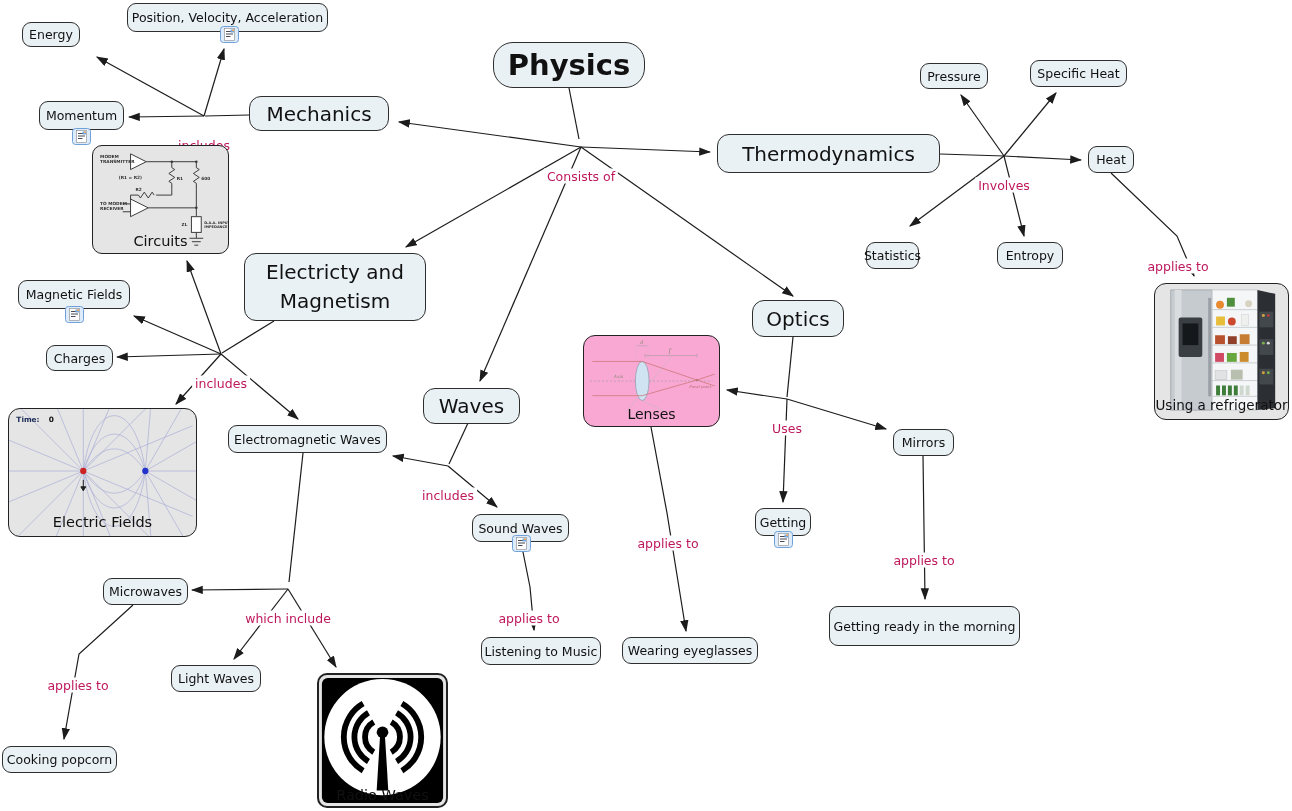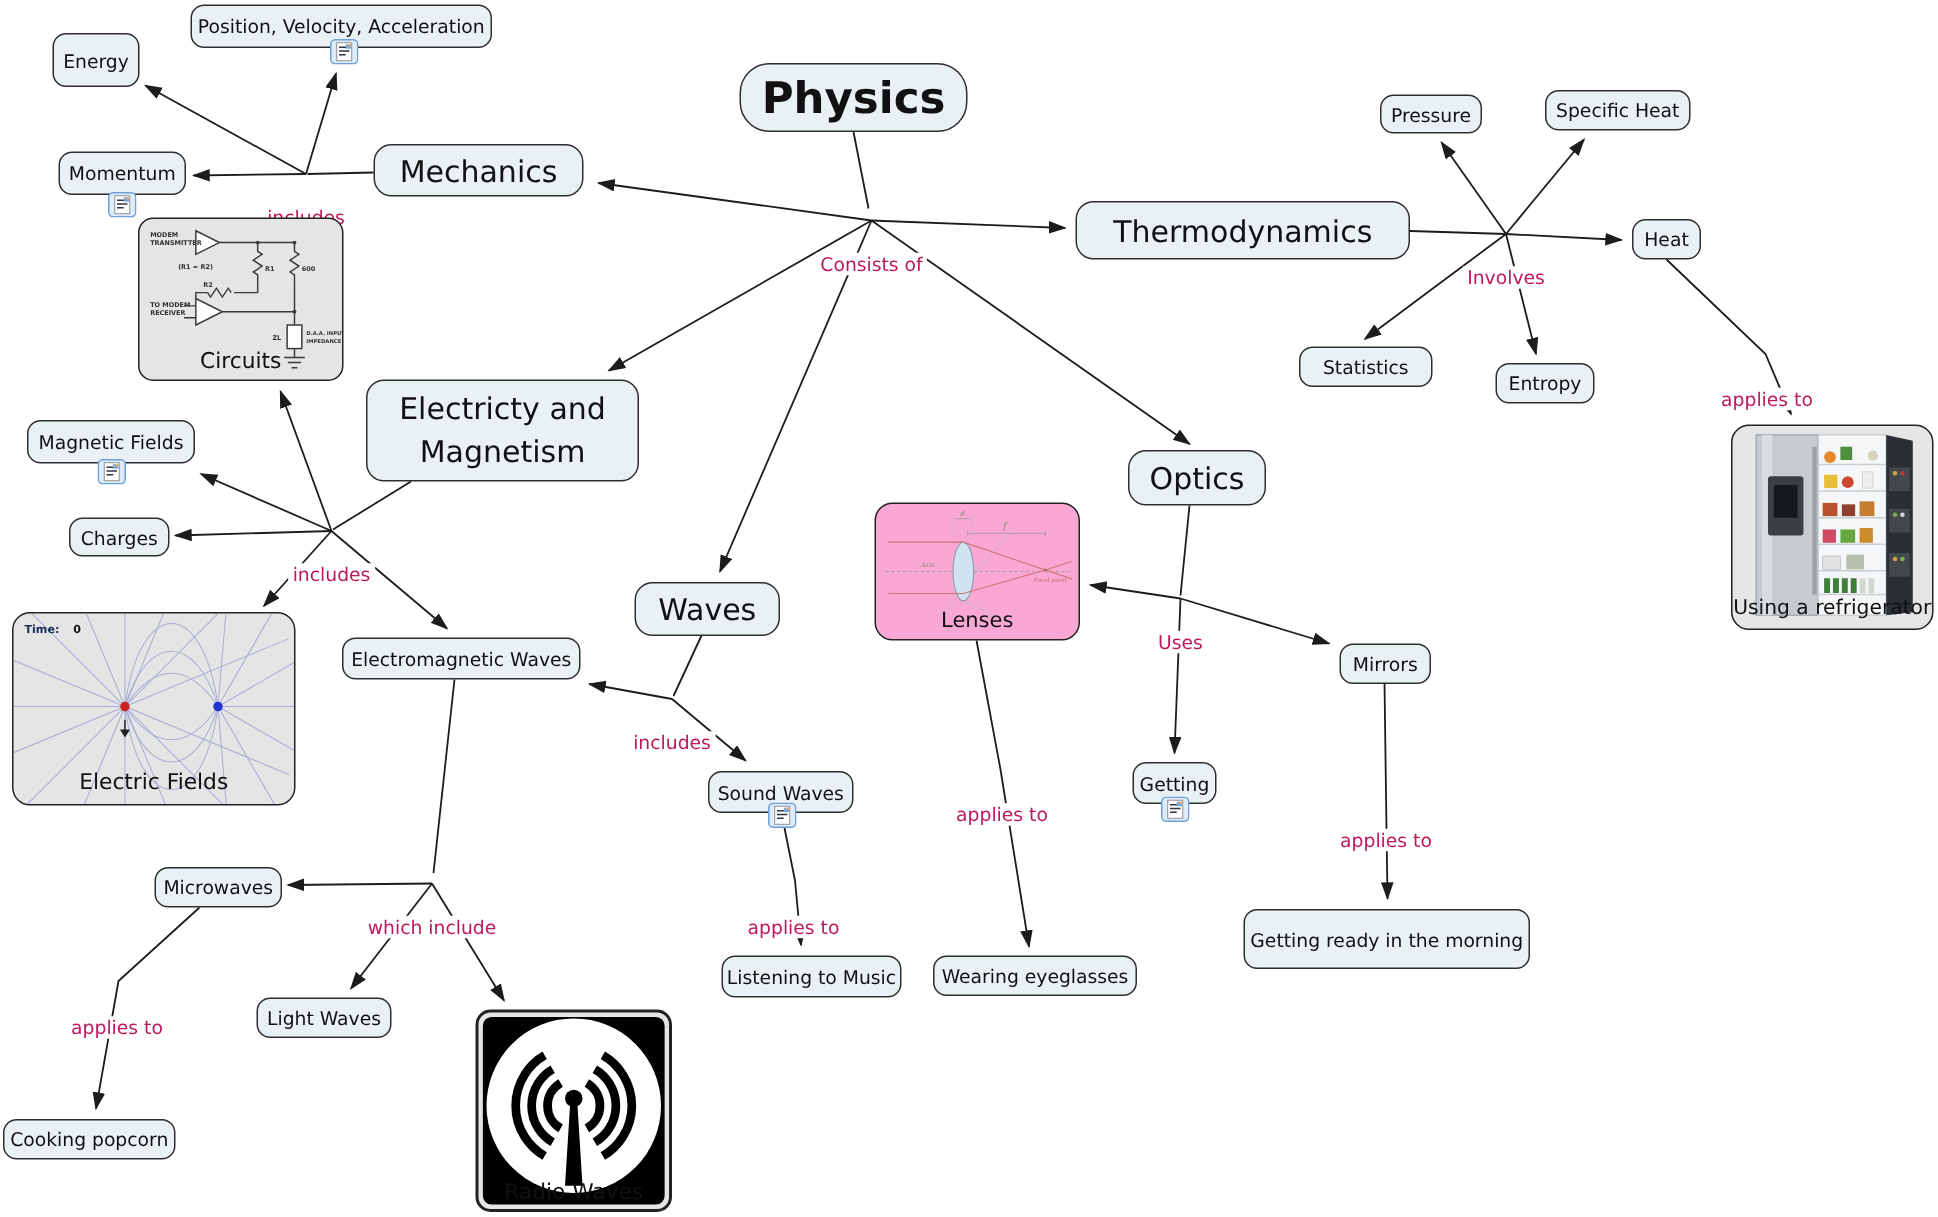--- a/index.html
+++ b/index.html
@@ -97,27 +97,27 @@
   <div class="elabel" style="left:668px;top:514px">applies to</div>
   <div class="elabel" style="left:924px;top:531px">applies to</div>
 
   <div class="node title" style="left:493px;top:42px;width:152px;height:46px">Physics</div>
   <div class="node lg" style="left:249px;top:96px;width:140px;height:35px">Mechanics</div>
   <div class="node lg" style="left:717px;top:134px;width:223px;height:39px">Thermodynamics</div>
   <div class="node lg wrap" style="left:244px;top:253px;width:182px;height:68px">Electricty and Magnetism</div>
   <div class="node lg" style="left:423px;top:388px;width:97px;height:36px">Waves</div>
   <div class="node lg" style="left:752px;top:300px;width:92px;height:37px">Optics</div>
 
-  <div class="node" style="left:35px;top:22px;width:58px;height:36px">Energy</div>
+  <div class="node" style="left:22px;top:22px;width:58px;height:25px">Energy</div>
   <div class="node" style="left:127px;top:3px;width:201px;height:29px">Position, Velocity, Acceleration</div>
   <div class="node" style="left:39px;top:101px;width:85px;height:29px">Momentum</div>
   <div class="node" style="left:920px;top:63px;width:68px;height:26px">Pressure</div>
   <div class="node" style="left:1030px;top:60px;width:97px;height:27px">Specific Heat</div>
   <div class="node" style="left:1088px;top:146px;width:46px;height:27px">Heat</div>
-  <div class="node" style="left:866px;top:231px;width:89px;height:27px">Statistics</div>
+  <div class="node" style="left:866px;top:242px;width:53px;height:27px">Statistics</div>
   <div class="node" style="left:997px;top:242px;width:66px;height:27px">Entropy</div>
   <div class="node" style="left:18px;top:280px;width:112px;height:29px">Magnetic Fields</div>
   <div class="node" style="left:46px;top:345px;width:67px;height:26px">Charges</div>
   <div class="node" style="left:228px;top:425px;width:159px;height:28px">Electromagnetic Waves</div>
   <div class="node" style="left:472px;top:514px;width:97px;height:28px">Sound Waves</div>
   <div class="node" style="left:481px;top:637px;width:120px;height:28px">Listening to Music</div>
   <div class="node" style="left:755px;top:508px;width:56px;height:28px">Getting</div>
   <div class="node" style="left:893px;top:429px;width:61px;height:27px">Mirrors</div>
   <div class="node" style="left:829px;top:606px;width:191px;height:40px">Getting ready in the morning</div>
   <div class="node" style="left:622px;top:637px;width:136px;height:27px">Wearing eyeglasses</div>

